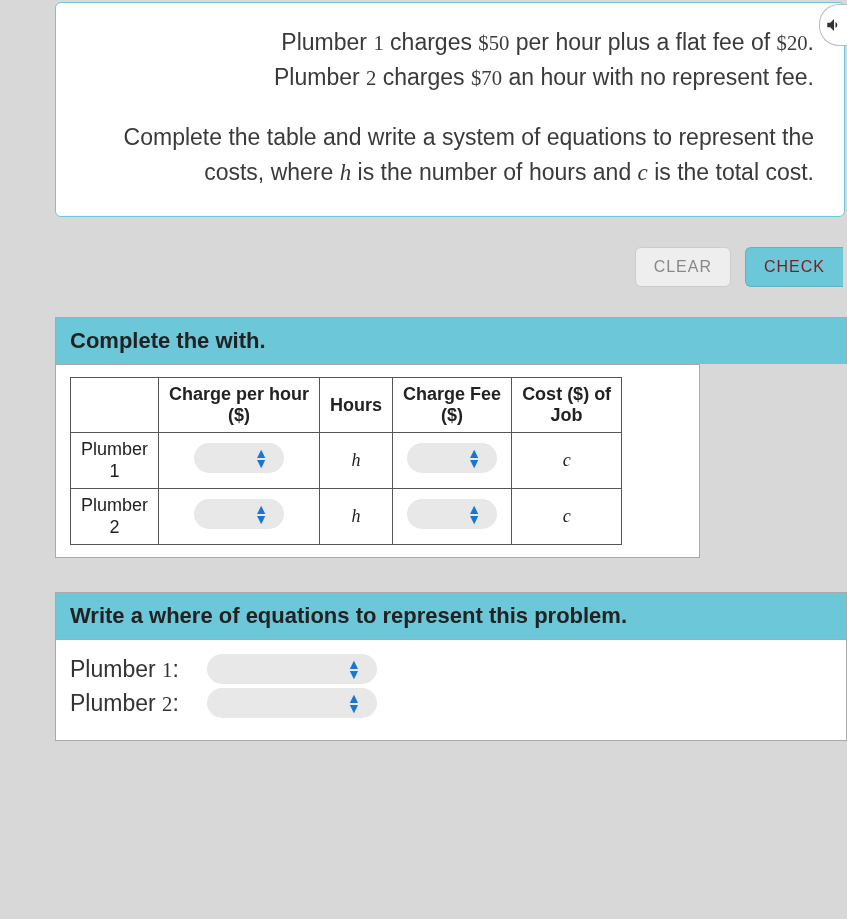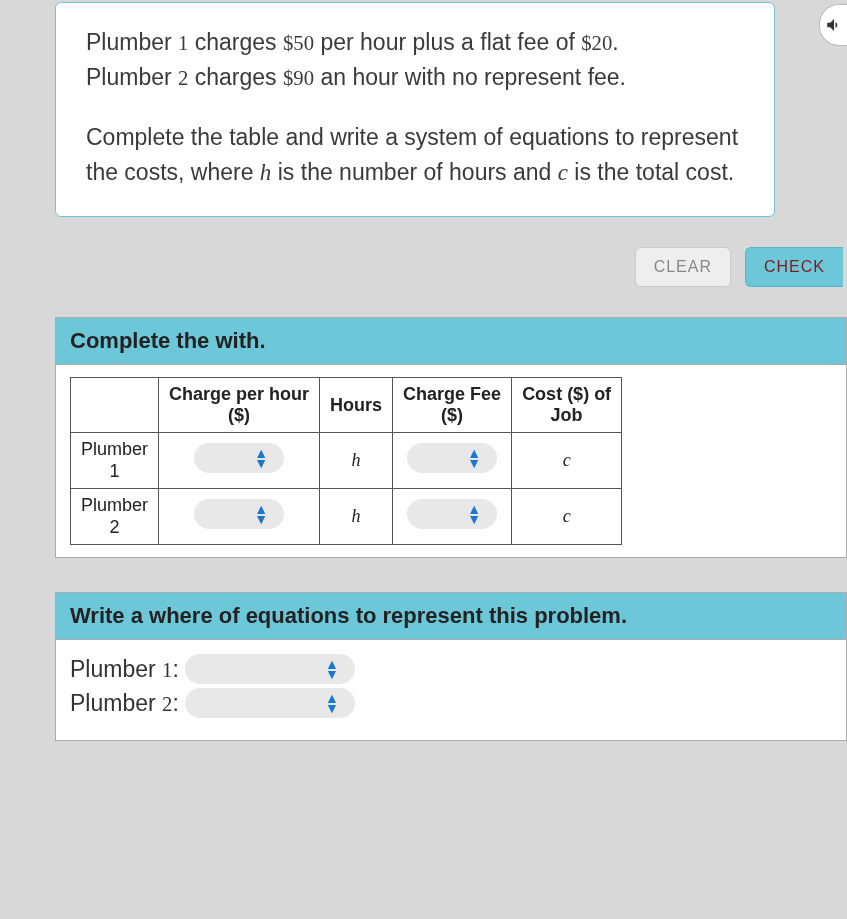--- a/index.html
+++ b/index.html
@@ -13,24 +13,25 @@
     height: 919px;
     overflow: hidden;
     position: relative;
   }
   .problem-box {
     background: #fff;
     border: 1px solid #6cc7d8;
     border-radius: 6px;
     margin: 2px 0 0 55px;
     padding: 22px 30px 26px 30px;
-    width: 720px;
+    width: 790px;
     font-size: 23px;
     line-height: 1.5;
     color: #3a3a3a;
+    text-align: right;
   }
   .math-var { font-family: "Times New Roman", serif; font-style: italic; }
   .math-num { font-family: "Times New Roman", serif; font-size: 0.9em; }
   .audio-btn {
     position: absolute;
     top: 4px; right: 0;
     width: 28px; height: 42px;
     background: #fff;
     border: 1px solid #bbb;
     border-right: none;
@@ -64,21 +65,21 @@
     margin-left: 55px;
     width: 792px;
     border: 1px solid #aaa;
     border-bottom: none;
   }
   .section-body {
     background: #fff;
     border: 1px solid #aaa;
     border-top: 1px solid #aaa;
     margin-left: 55px;
-    width: 792px;
+    width: 645px;
     padding: 12px 14px;
   }
   table.data-table {
     border-collapse: collapse;
     background: #fff;
   }
   table.data-table th, table.data-table td {
     border: 1px solid #555;
     padding: 6px 10px;
     text-align: center;
@@ -110,31 +111,31 @@
   .gap { height: 34px; }
   .eq-body {
     background: #fff;
     border: 1px solid #aaa;
     margin-left: 55px;
     width: 792px;
     padding: 10px 14px 18px 14px;
     font-size: 23px;
     color: #333;
   }
-  .eq-row { display: flex; align-items: center; gap: 6px; margin: 4px 0; }
+  .eq-row { display: flex; align-items: center; gap: 28px; margin: 4px 0; }
 </style>
 </head>
 <body>
 
 <div class="problem-box">
   <div>
     <span>Plumber </span><span class="math-num">1</span><span> charges </span><span class="math-num">$50</span><span> per hour plus a flat fee of </span><span class="math-num">$20</span><span>.</span>
   </div>
   <div>
-    <span>Plumber </span><span class="math-num">2</span><span> charges </span><span class="math-num">$90</span><span> an hour with no represent fee.</span>
+    <span>Plumber </span><span class="math-num">2</span><span> charges </span><span class="math-num">$70</span><span> an hour with no represent fee.</span>
   </div>
   <div style="height:26px"></div>
   <div>
     <span>Complete the table and write a system of equations to represent the costs, where </span><span class="math-var">h</span><span> is the number of hours and </span><span class="math-var">c</span><span> is the total cost.</span>
   </div>
 </div>
 
 <div class="audio-btn">
   <svg viewBox="0 0 24 24">
       <path d="M3 9v6h4l5 5V4L7 9H3zm13.5 3A4.5 4.5 0 0 0 14 7.97v8.05A4.5 4.5 0 0 0 16.5 12z"></path>

